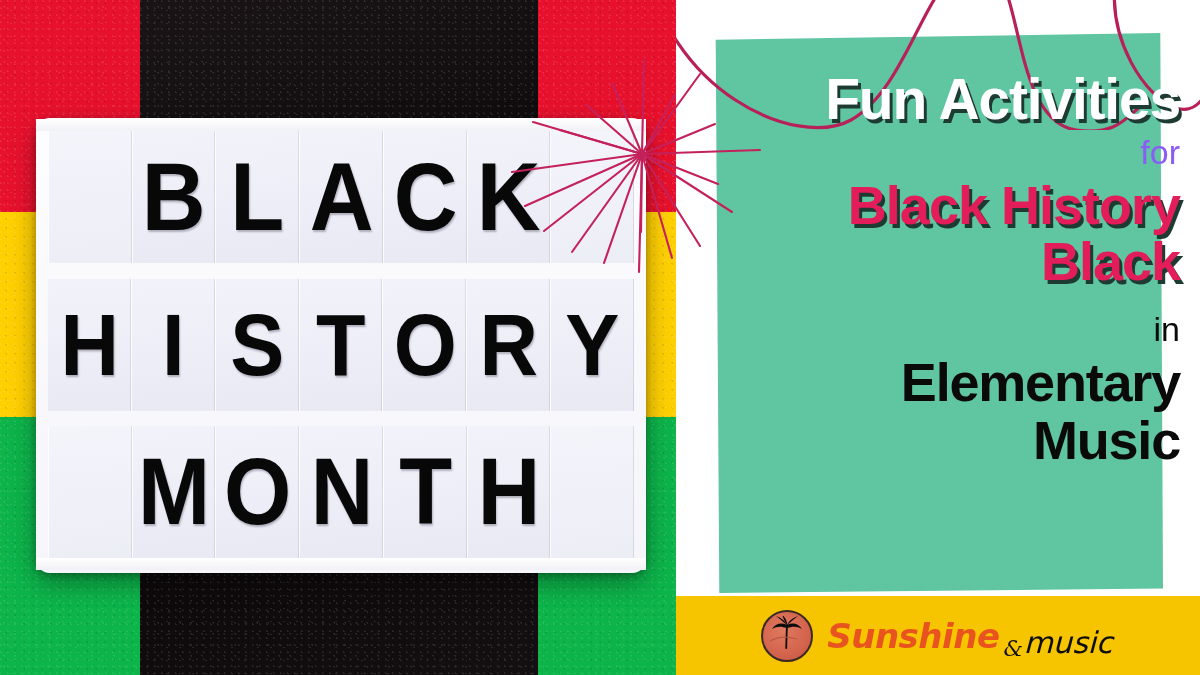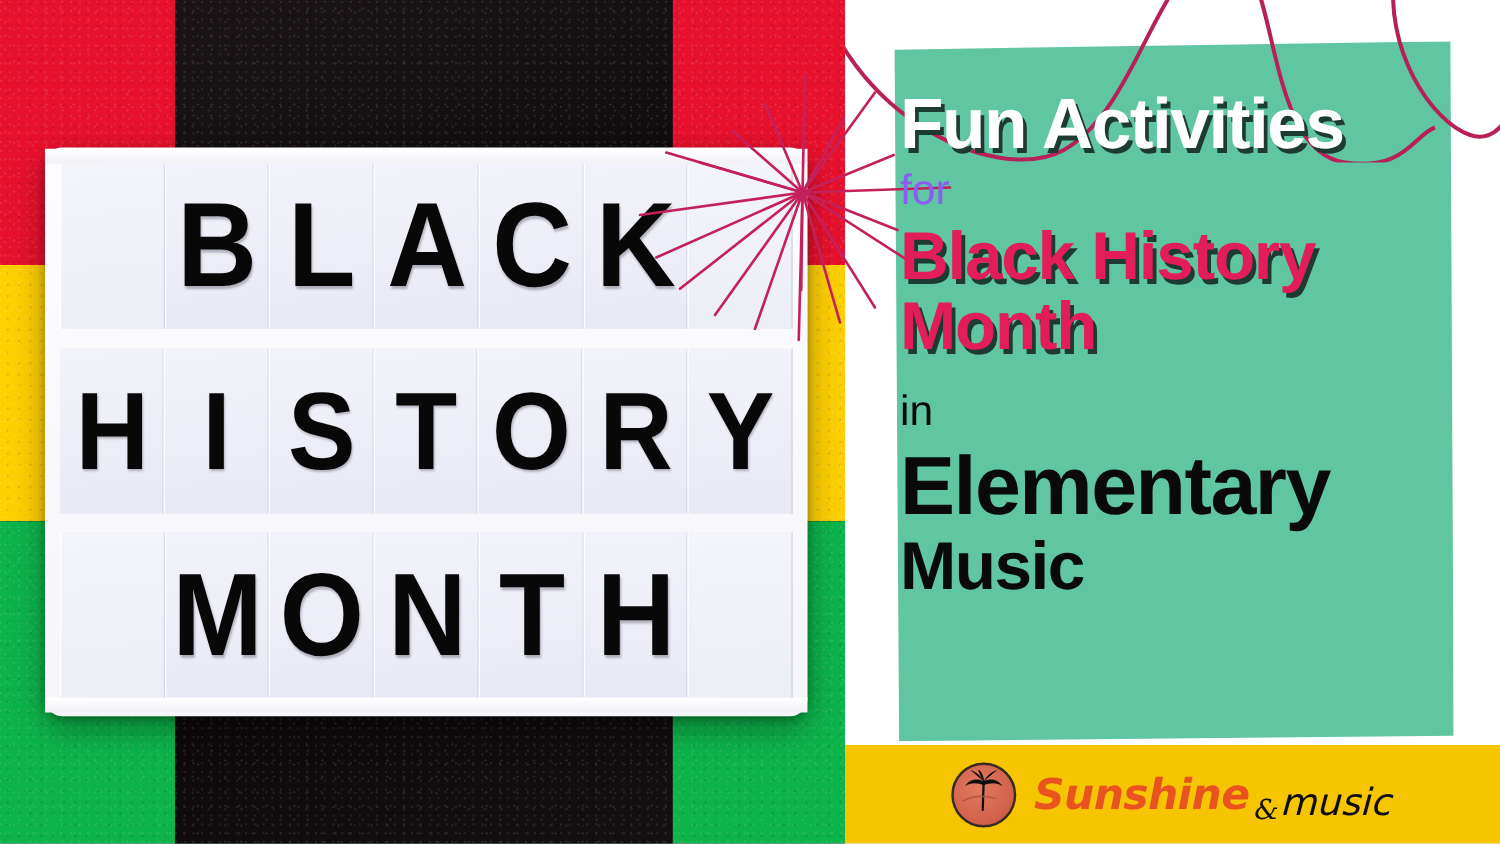--- a/index.html
+++ b/index.html
@@ -89,22 +89,22 @@
   
   .right-white { position:absolute; left:676px; top:0; width:524px; height:675px; background:#fff; }
   .green-panel{
     position:absolute; left:713px; top:33px; width:450px; height:560px;
     background:#5fc6a1;
     clip-path:polygon(0.6% 1.2%, 99.4% 0%, 100% 99.2%, 1.4% 100%);
   }
   .scallop{ position:absolute; left:676px; top:0; width:524px; height:130px; pointer-events:none; }
 
   .headline-wrap{
-    position:absolute; left:720px; top:70px; width:480px;
-    text-align:left;
+    position:absolute; left:700px; top:70px; width:480px;
+    text-align:right;
   }
   .h-fun{
     font-size:57px; font-weight:700; color:#ffffff; line-height:1.02;
     letter-spacing:-1.2px;
     text-shadow:3px 4px 0 #1d3b33;
     white-space:nowrap;
   }
   .h-for{
     font-size:34px; font-weight:400; color:#8b5cf6; line-height:1.35;
     margin-top:2px;
@@ -114,21 +114,21 @@
     letter-spacing:-1px;
     text-shadow:3px 4px 0 #1d3b33;
     margin-top:2px;
   }
   .h-bhm .bhm-2{ display:block; }
   .h-in{
     font-size:34px; font-weight:400; color:#0a0a0a; line-height:1.4;
     margin-top:17px;
   }
   .h-elem{
-    font-size:66px; font-weight:700; color:#0a0a0a; line-height:1.06;
+    font-size:54px; font-weight:700; color:#0a0a0a; line-height:1.06;
     letter-spacing:-1.2px;
     margin-top:0px;
   }
   .h-music{
     font-size:54px; font-weight:700; color:#0a0a0a; line-height:1.1;
     letter-spacing:-1.2px;
   }
 
   
   .logo-bar{
@@ -286,21 +286,21 @@
       <line x1="642" y1="154" x2="700" y2="246"></line>
       <line x1="642" y1="154" x2="672" y2="258"></line>
     </g>
   </svg>
 
   <div class="headline-wrap">
     <div class="h-fun">Fun Activities</div>
     <div class="h-for">for</div>
     <div class="h-bhm">
       <span>Black History</span>
-      <span class="bhm-2">Month</span>
+      <span class="bhm-2">Black</span>
     </div>
     <div class="h-in">in</div>
     <div class="h-elem">Elementary</div>
     <div class="h-music">Music</div>
   </div>
 
   <div class="logo-bar">
     <div class="logo-circle">
       <svg class="palm" width="40" height="40" viewBox="0 0 40 40">
         <path d="M20 9 C20 9 19.6 18 19.2 32" stroke="#0d0d0d" stroke-width="1.8" fill="none" stroke-linecap="round"></path>

